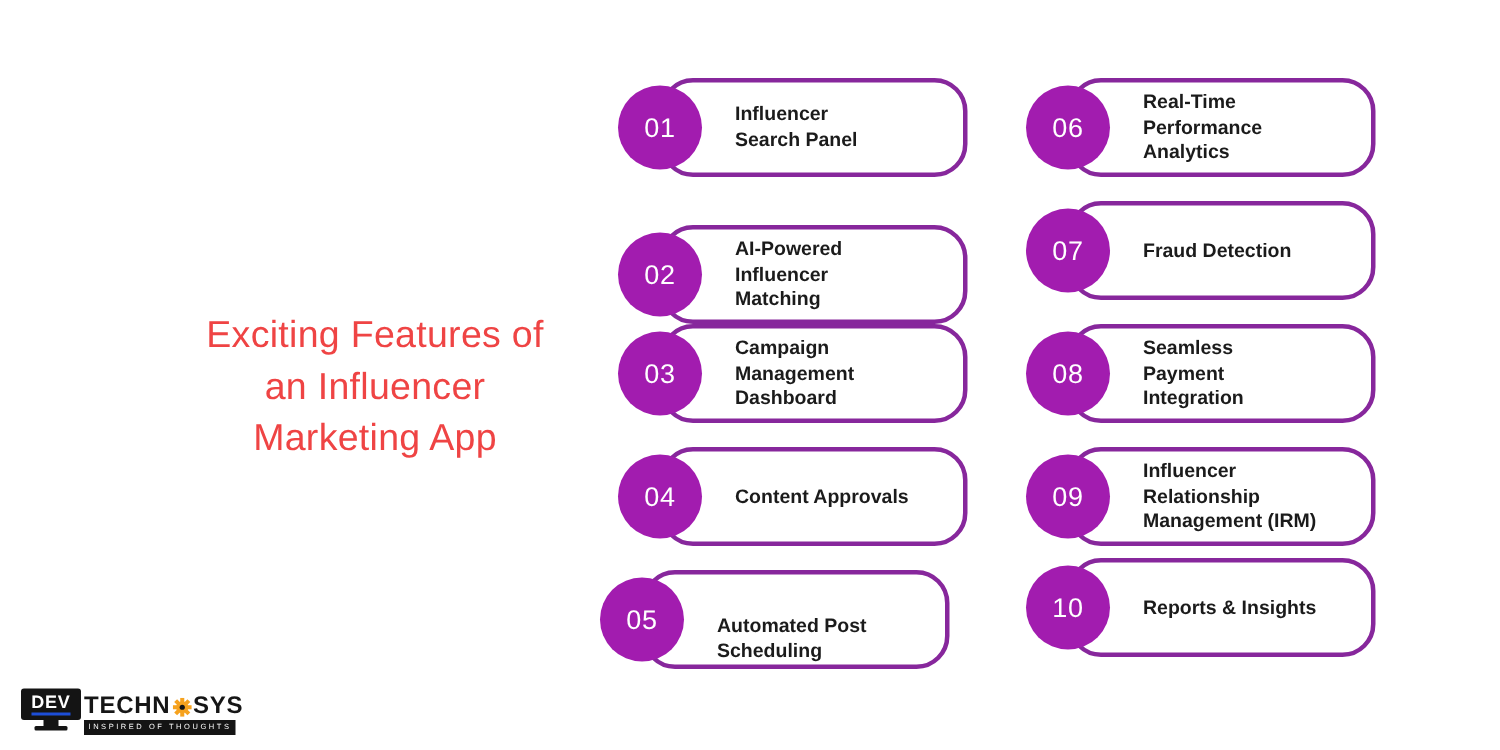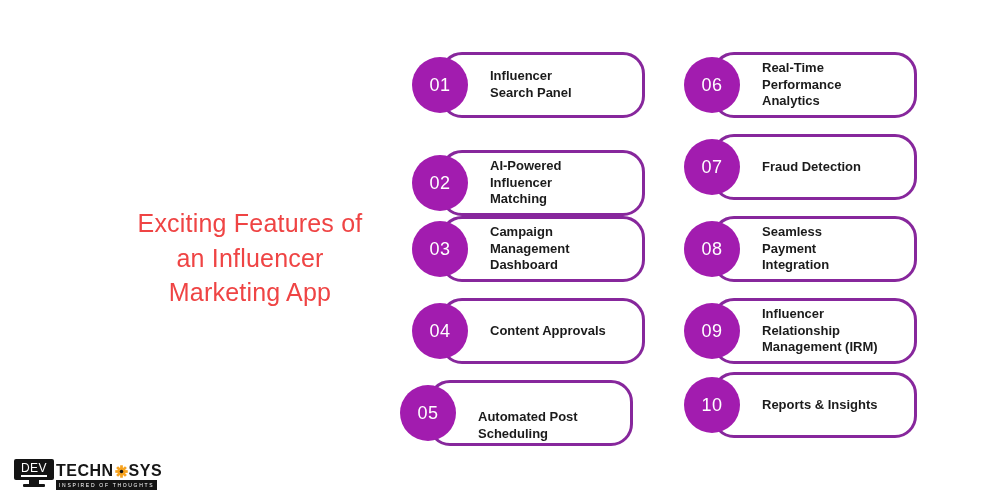--- a/index.html
+++ b/index.html
@@ -60,23 +60,23 @@
     align-items:flex-start;
   }
   .monitor{width:40px;}
   .monitor-screen{
     width:40px;height:21px;
     background:#141414;
     border-radius:2px;
     display:flex;align-items:center;justify-content:center;
   }
   .monitor-text{
-    font-size:12px;font-weight:normal;color:#ffffff;
+    font-size:12px;font-weight:bold;color:#ffffff;
     letter-spacing:0.5px;
-    border-bottom:2px solid #ffffff;
+    border-bottom:2px solid #1d4ed8;
     line-height:1.1;
   }
   .monitor-stand{width:10px;height:4px;background:#141414;margin:0 auto;}
   .monitor-base{width:22px;height:2.5px;background:#141414;margin:0 auto;border-radius:1px;}
   .brand{margin-left:2px;}
   .brand-row{
     display:flex;align-items:center;
     font-size:16px;font-weight:bold;color:#161616;
     letter-spacing:0.5px;line-height:1;
     margin-top:4px;

